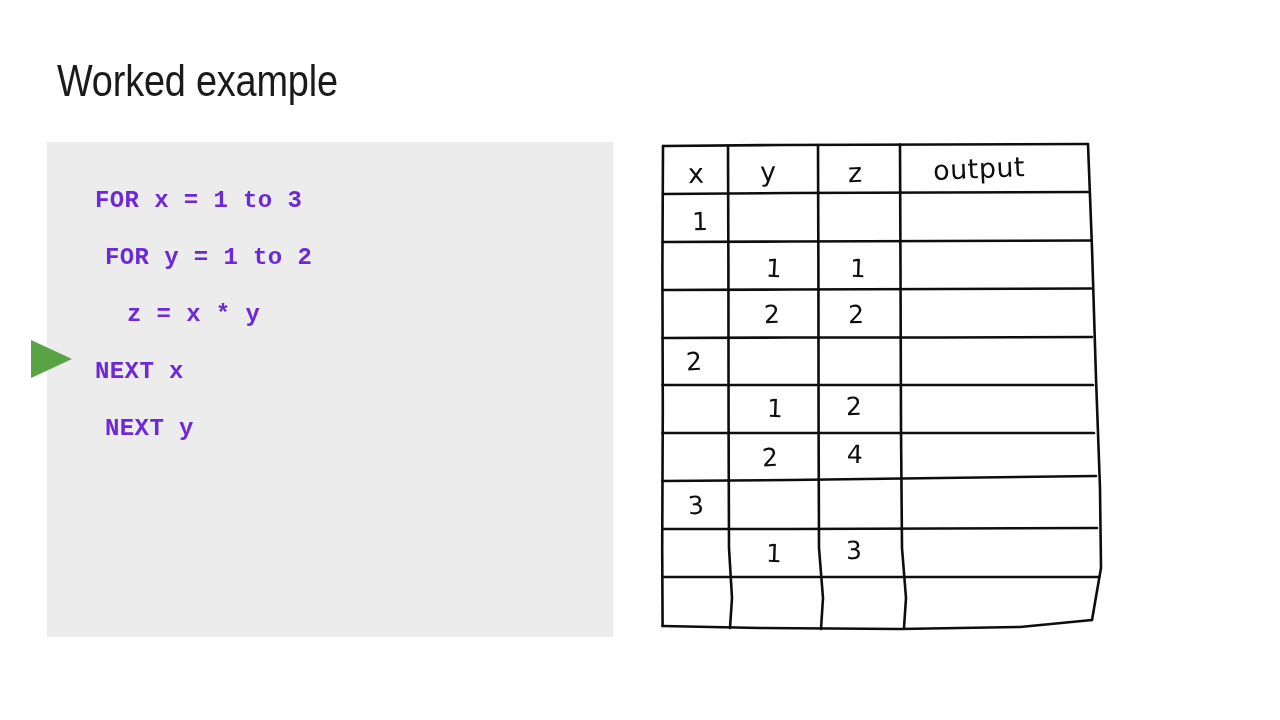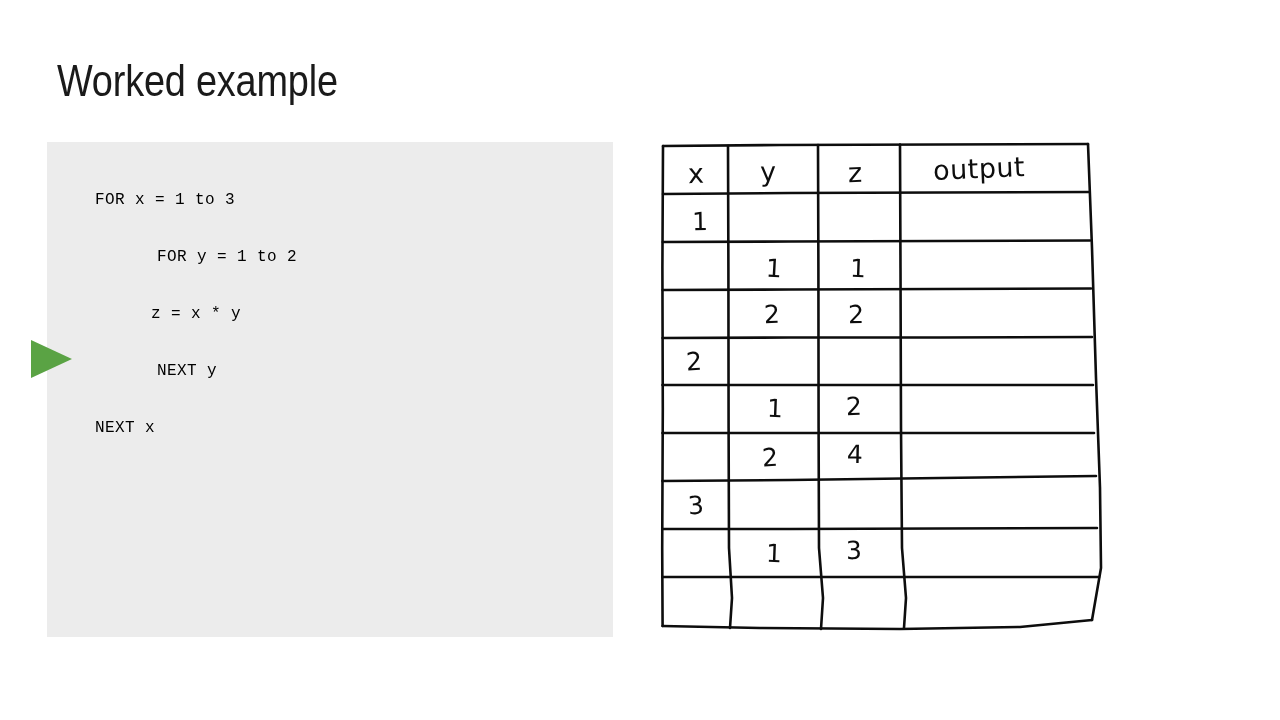--- a/index.html
+++ b/index.html
@@ -44,29 +44,30 @@
     position: absolute;
     left: 0;
     top: 0;
     width: 100%;
     padding: 30px 0 0 0;
     margin: 0;
     list-style: none;
   }
   .code-line {
     font-family: "Liberation Mono", "DejaVu Sans Mono", monospace;
-    font-size: 16px;
+    font-size: 24px;
     line-height: 57px;
-    color: #000000;
+    color: #6d28d9;
     white-space: pre;
     padding-left: 48px;
     letter-spacing: 0.4px;
+    font-weight: bold;
   }
-  .code-line.indent-1 { padding-left: 110px; }
-  .code-line.indent-2 { padding-left: 104px; }
+  .code-line.indent-1 { padding-left: 58px; }
+  .code-line.indent-2 { padding-left: 80px; }
 
   
   #pointer-triangle {
     position: absolute;
     left: 31px;
     top: 340px;
     width: 0;
     height: 0;
     border-top: 19px solid transparent;
     border-bottom: 19px solid transparent;
@@ -107,22 +108,22 @@
 </head>
 <body>
 
 <div id="slide-title">Worked example</div>
 
 <div id="code-panel">
   <div id="code-list">
     <div class="code-line indent-0">FOR x = 1 to 3</div>
     <div class="code-line indent-1">FOR y = 1 to 2</div>
     <div class="code-line indent-2">z = x * y</div>
+    <div class="code-line indent-0">NEXT x</div>
     <div class="code-line indent-1">NEXT y</div>
-    <div class="code-line indent-0">NEXT x</div>
   </div>
 </div>
 
 <div id="pointer-triangle"></div>
 
 <div id="trace-table-wrap">
   <svg id="trace-table-svg" viewBox="0 0 480 520">
     <g fill="none" stroke="#0d0d0d" stroke-width="2.6" stroke-linecap="round">
 
       <path d="M23,18 L22.4,140 L22.8,280 L22.2,420 L22.6,498"></path>

